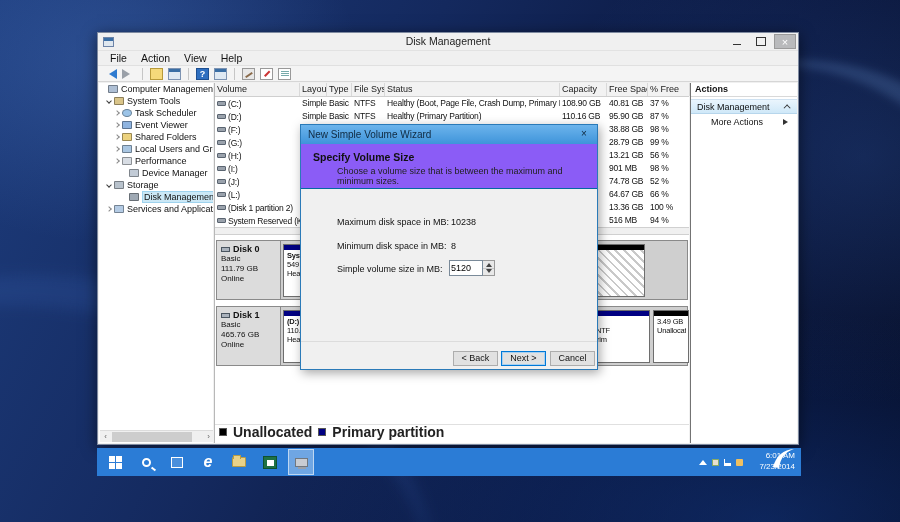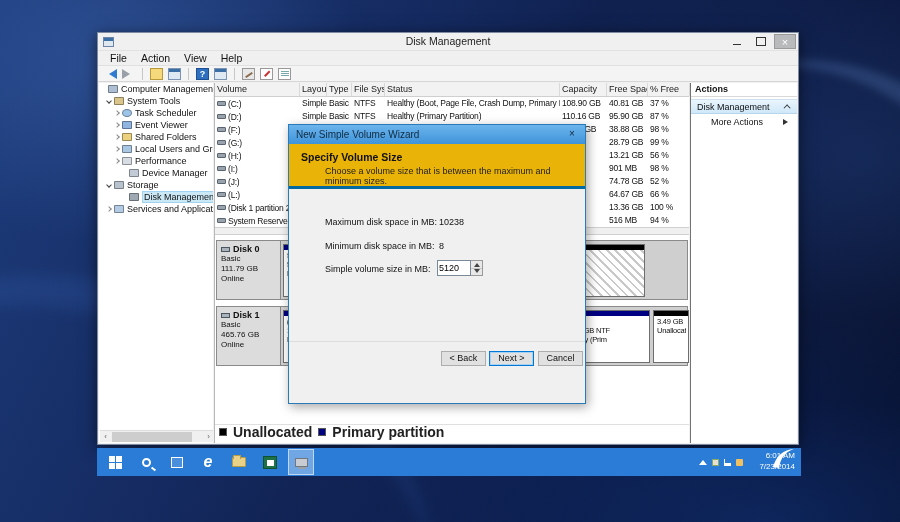--- a/index.html
+++ b/index.html
@@ -89,25 +89,25 @@
   .legend span { font-size:14px; font-weight:bold; color:#222; }
 
   .actions { position:absolute; left:592px; top:50px; right:1px; bottom:1px; background:#fff; border-left:1px solid #737373; }
   .act-title { height:14px; border-bottom:1px solid #d9d9d9; font-size:9px; font-weight:bold; color:#111; padding:1px 4px; }
   .act-group { height:15px; margin-top:2px; background:linear-gradient(#eaf5fd,#cfe8f8); border-top:1px solid #cfe2f2; border-bottom:1px solid #b7d6ec; display:flex; align-items:center; justify-content:space-between; padding:0 6px; font-size:9px; color:#111; }
   .up-ch { width:5px; height:5px; border-left:1px solid #333; border-top:1px solid #333; transform:rotate(45deg) translateY(2px); }
   .act-item { height:15px; display:flex; align-items:center; justify-content:space-between; padding:0 6px 0 20px; font-size:9px; color:#111; }
   .rt-ch { width:0; height:0; border:3px solid transparent; border-left:5px solid #333; }
 
   
-  .dialog { position:absolute; left:288px; top:124px; width:298px; height:280px; background:#f0f0f0; border:1px solid #2a7ab8; box-shadow:2px 3px 10px rgba(0,0,0,.35); z-index:20; }
+  .dialog { position:absolute; left:300px; top:124px; width:298px; height:246px; background:#f0f0f0; border:1px solid #2a7ab8; box-shadow:2px 3px 10px rgba(0,0,0,.35); z-index:20; }
   .dlg-title { position:absolute; left:0; top:0; width:100%; height:19px; background:linear-gradient(#6cb4ec,#3f94da); display:flex; align-items:center; padding-left:7px; }
   .dlg-title span { font-size:10px; color:#102a40; }
   .dlg-x { position:absolute; right:4px; top:1px; width:18px; height:16px; color:#fff; font-size:12px; text-align:center; line-height:16px; }
-  .dlg-head { position:absolute; left:0; top:19px; width:100%; height:45px; background:#eab308; border-bottom:3px solid #0369a1;text-decoration:underline; }
+  .dlg-head { position:absolute; left:0; top:19px; width:100%; height:45px; background:#8b5cf6; border-bottom:1px solid #0369a1;text-decoration:underline; }
   .dlg-h1 { position:absolute; left:12px; top:7px; font-size:10.5px; font-weight:bold; color:#111; }
   .dlg-h2 { position:absolute; left:36px; top:22px; font-size:9px; color:#222; }
   .fld { position:absolute; left:36px; font-size:9px; color:#111; }
   .fval { position:absolute; left:150px; font-size:9px; color:#111; }
   .spin-wrap { position:absolute; left:148px; width:46px; height:16px;padding-left:45px; }
   .spin-input { position:absolute; left:0; top:0; width:34px; height:16px; background:#fff; border:1px solid #7a8a99; font-size:9px; padding:2px 1px; font-family:"Liberation Sans",sans-serif; }
   .spin-btns { position:absolute; right:0; top:0; width:12px; height:16px; border:1px solid #9a9a9a; border-left:none; background:#e8e8e8; }
   .spin-up,.spin-dn { position:absolute; left:0; width:100%; height:8px; display:flex; align-items:center; justify-content:center; }
   .spin-up { top:0; border-bottom:1px solid #c6c6c6; }
   .spin-dn { bottom:0; }

